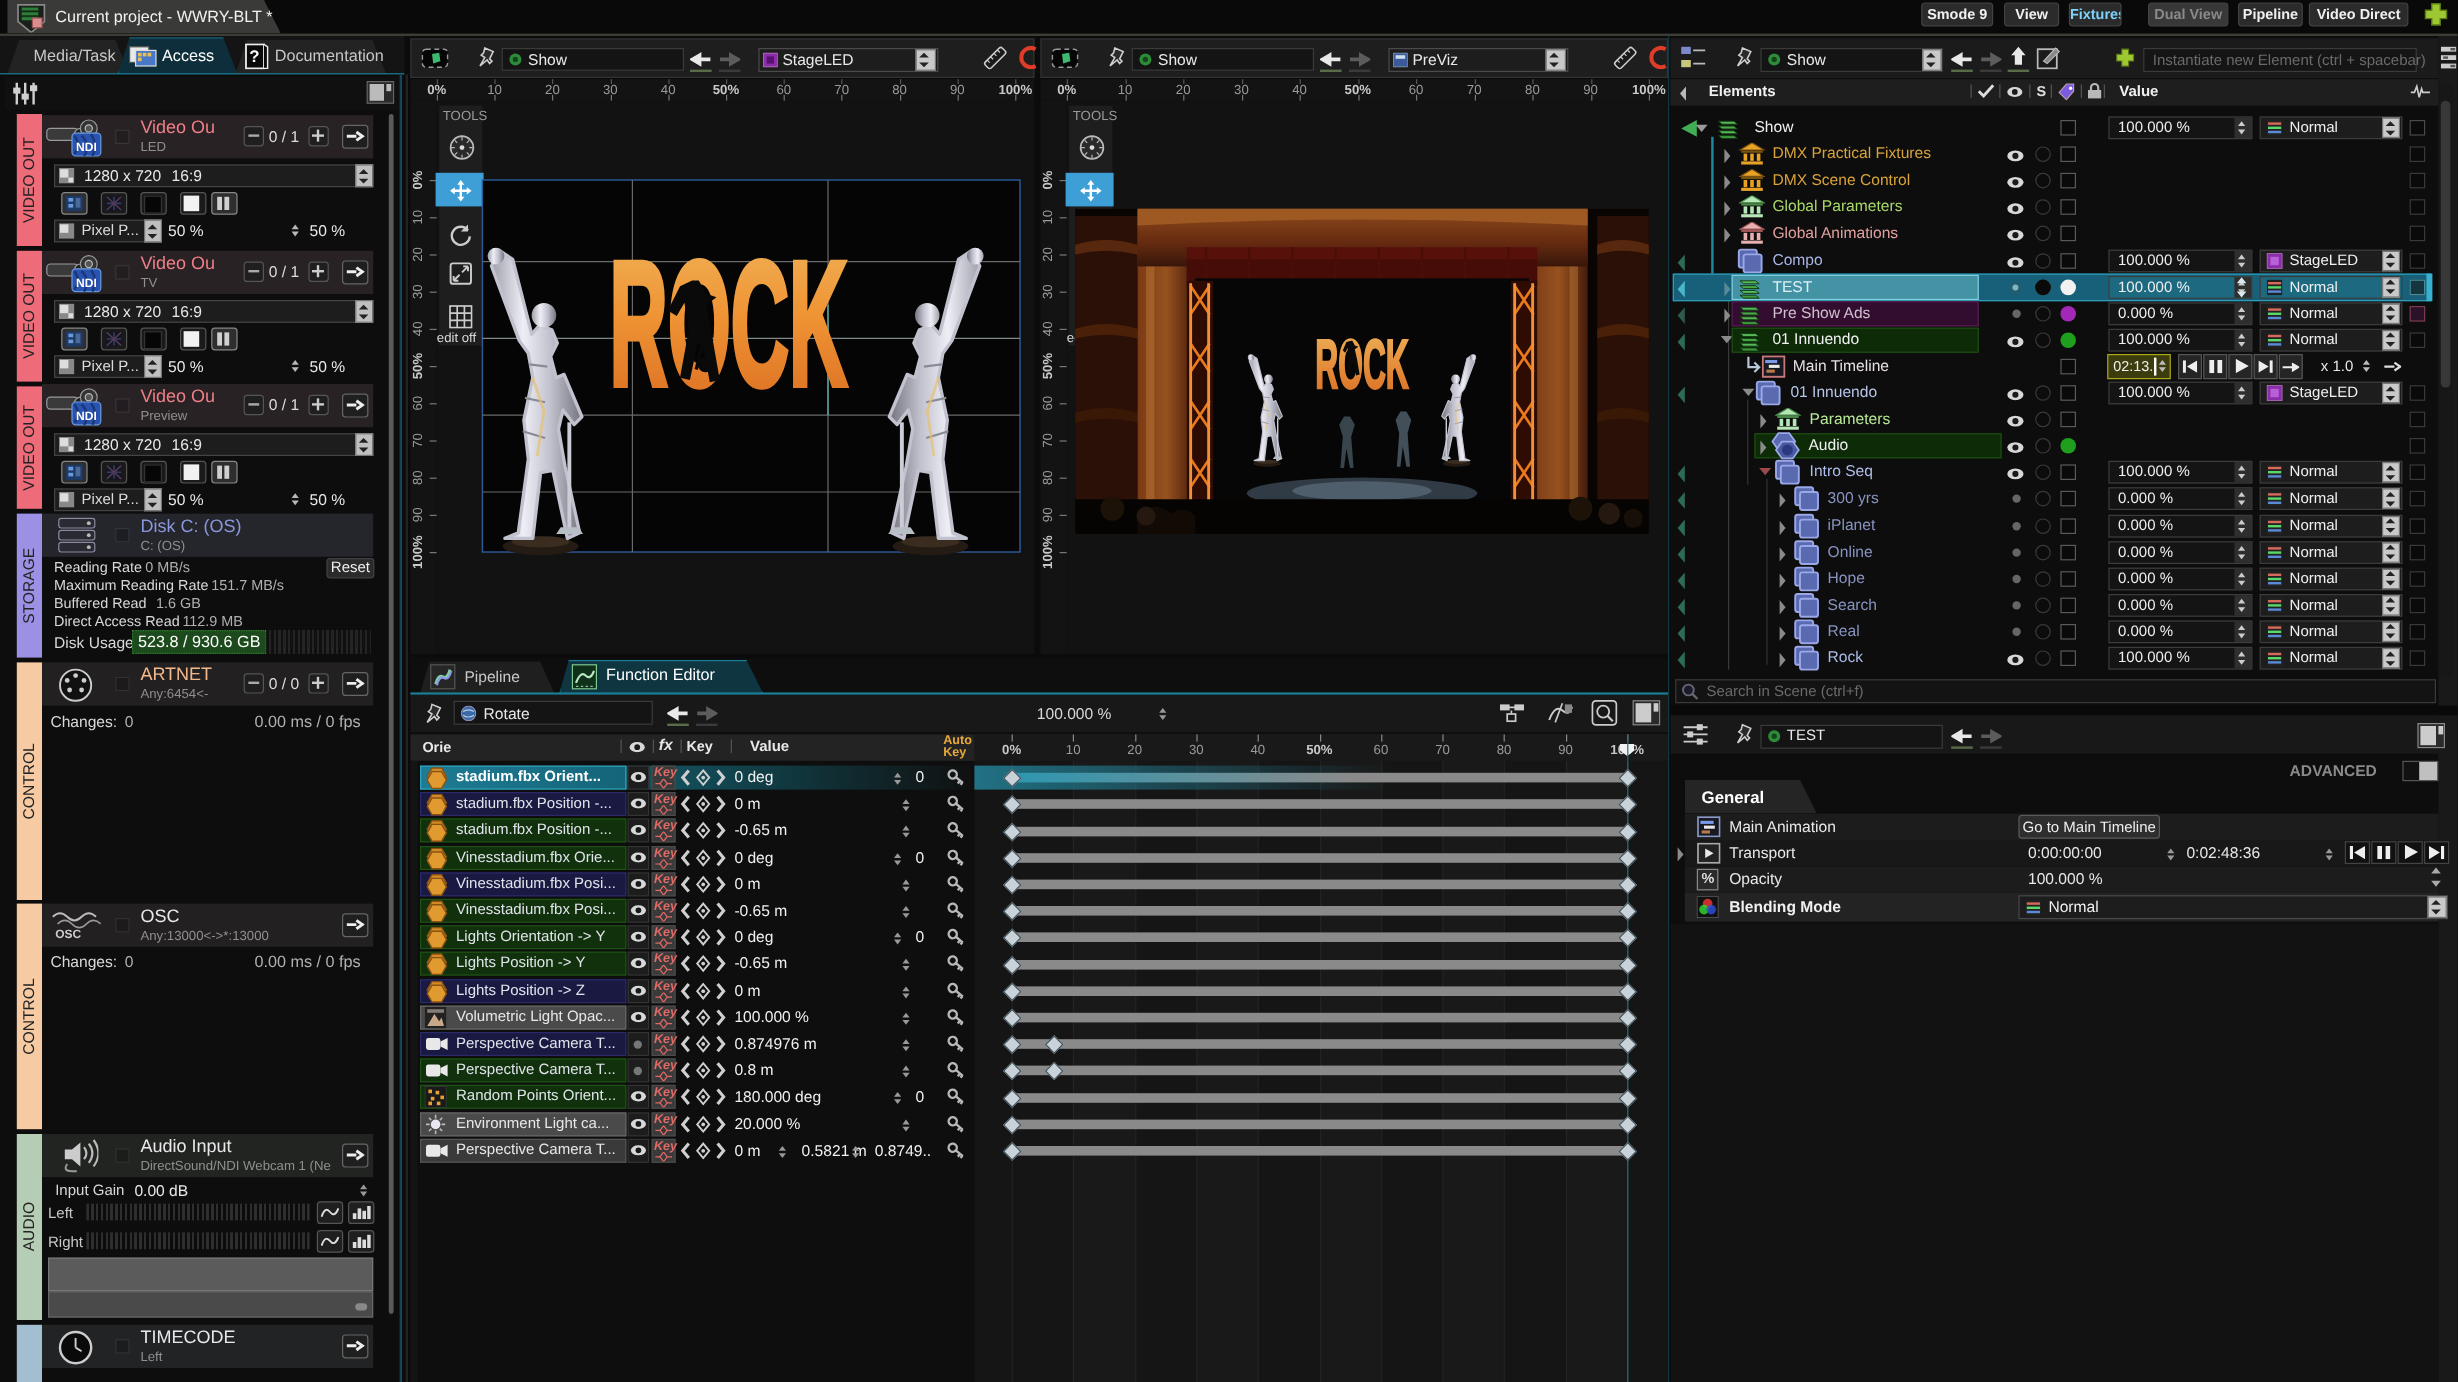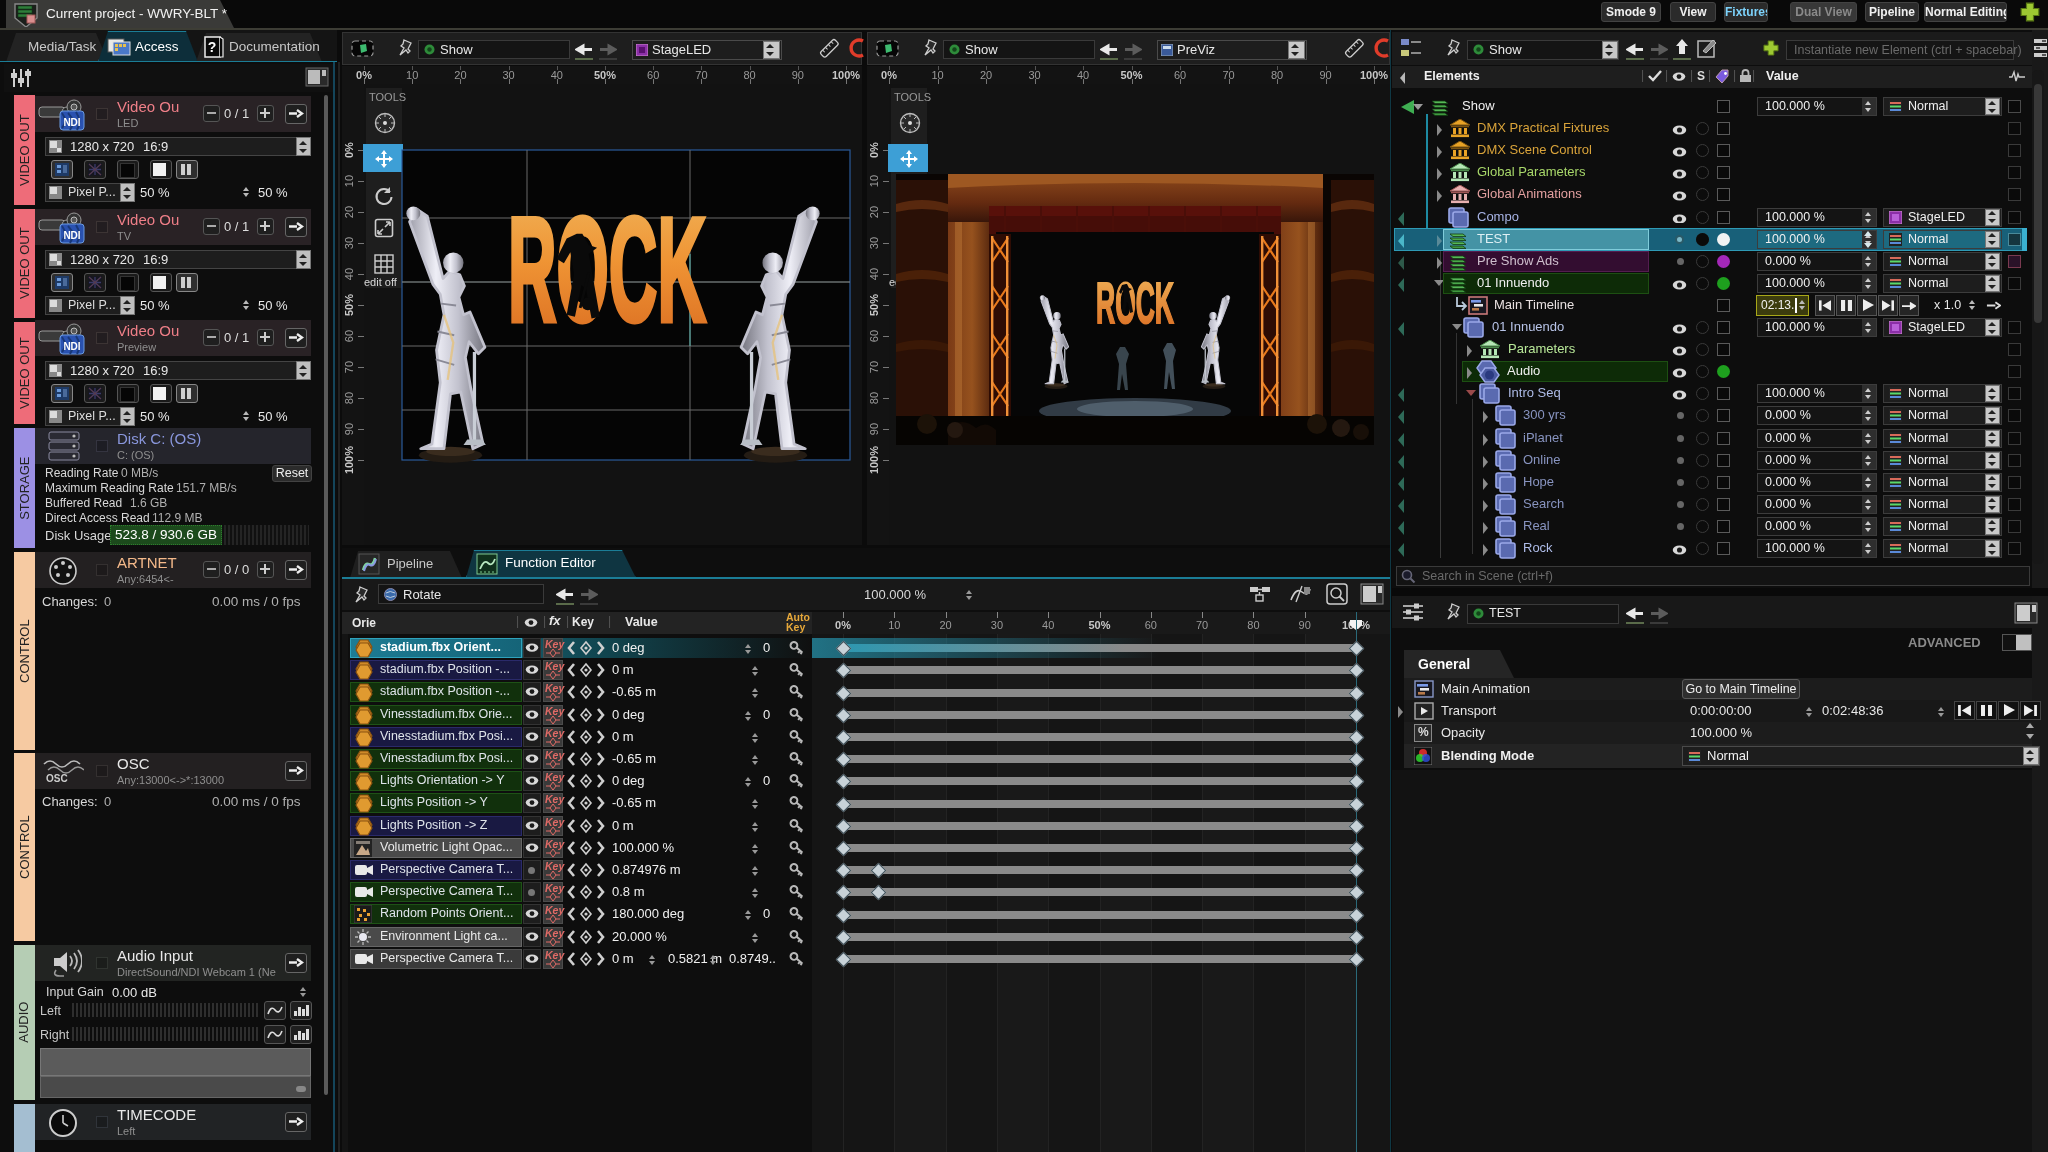--- a/index.html
+++ b/index.html
@@ -16,21 +16,21 @@
     </g>
 <rect x="14" y="13" width="8" height="8" fill="#d98f8f" stroke="#a05656" stroke-width="1"></rect>
   </svg>
 <div class="a tx" style="left:46px;top:7px;color:#f2f2f2;font-size:13.5px">Current project - WWRY-BLT *</div>
 <div class="a" style="left:0px;top:28px;width:2048px;height:2px;background:#3d3d35"></div>
 <div class="a btn" style="left:1601px;top:2px;width:60px;height:20px;background:#2b2b2b;color:#f0f0f0;line-height:18px;font-size:12px">Smode 9</div>
 <div class="a btn" style="left:1670px;top:2px;width:46px;height:20px;background:#2b2b2b;color:#f0f0f0;line-height:18px;font-size:12px">View</div>
 <div class="a btn" style="left:1724px;top:2px;width:44px;height:20px;background:#2b2b2b;color:#7dd3fc;line-height:18px;font-size:12px">Fixtures</div>
 <div class="a btn" style="left:1790px;top:2px;width:67px;height:20px;background:#383838;color:#8a8a8a;line-height:18px;font-size:12px">Dual View</div>
 <div class="a btn" style="left:1865px;top:2px;width:54px;height:20px;background:#2b2b2b;color:#f0f0f0;line-height:18px;font-size:12px">Pipeline</div>
-<div class="a btn" style="left:1924px;top:2px;width:83px;height:20px;background:#2b2b2b;color:#f0f0f0;line-height:18px;font-size:12px">Normal Editing</div>
+<div class="a btn" style="left:1924px;top:2px;width:83px;height:20px;background:#2b2b2b;color:#f0f0f0;line-height:18px;font-size:12px">Video Direct</div>
 <svg class="a" style="left:2020px;top:2px" width="20" height="20" viewBox="0 0 17 17">
     <path d="M5.5 1 h6 v4.5 H16 v6 h-4.5 V16 h-6 v-4.5 H1 v-6 h4.5 Z" fill="#9dc832" stroke="#5a7a14" stroke-width="1"></path>
   </svg>
 <div class="a" style="left:0px;top:30px;width:337px;height:1122px;background:#0d0d0d"></div>
 <div class="a" style="left:0px;top:30px;width:337px;height:32px;background:#141414"></div>
 <div class="a" style="left:6px;top:33px;width:102px;height:29px;background:#232323;clip-path:polygon(10px 0,90px 0,102px 29px,0 29px)"></div>
 <div class="a tx" style="left:28px;top:40px;color:#c8c8c8;font-size:13.5px">Media/Task</div>
 <div class="a" style="left:98px;top:31px;width:100px;height:31px;background:#0d2e3a;border:1px solid #1b7d96;border-bottom:0;clip-path:polygon(10px 0,88px 0,100px 31px,0 31px);box-sizing:border-box"></div>
 <svg class="a" style="left:107px;top:38px" width="24" height="18" viewBox="0 0 24 18">
     <rect x="1" y="1" width="16" height="13" fill="#e8e8e8" stroke="#555"></rect>

